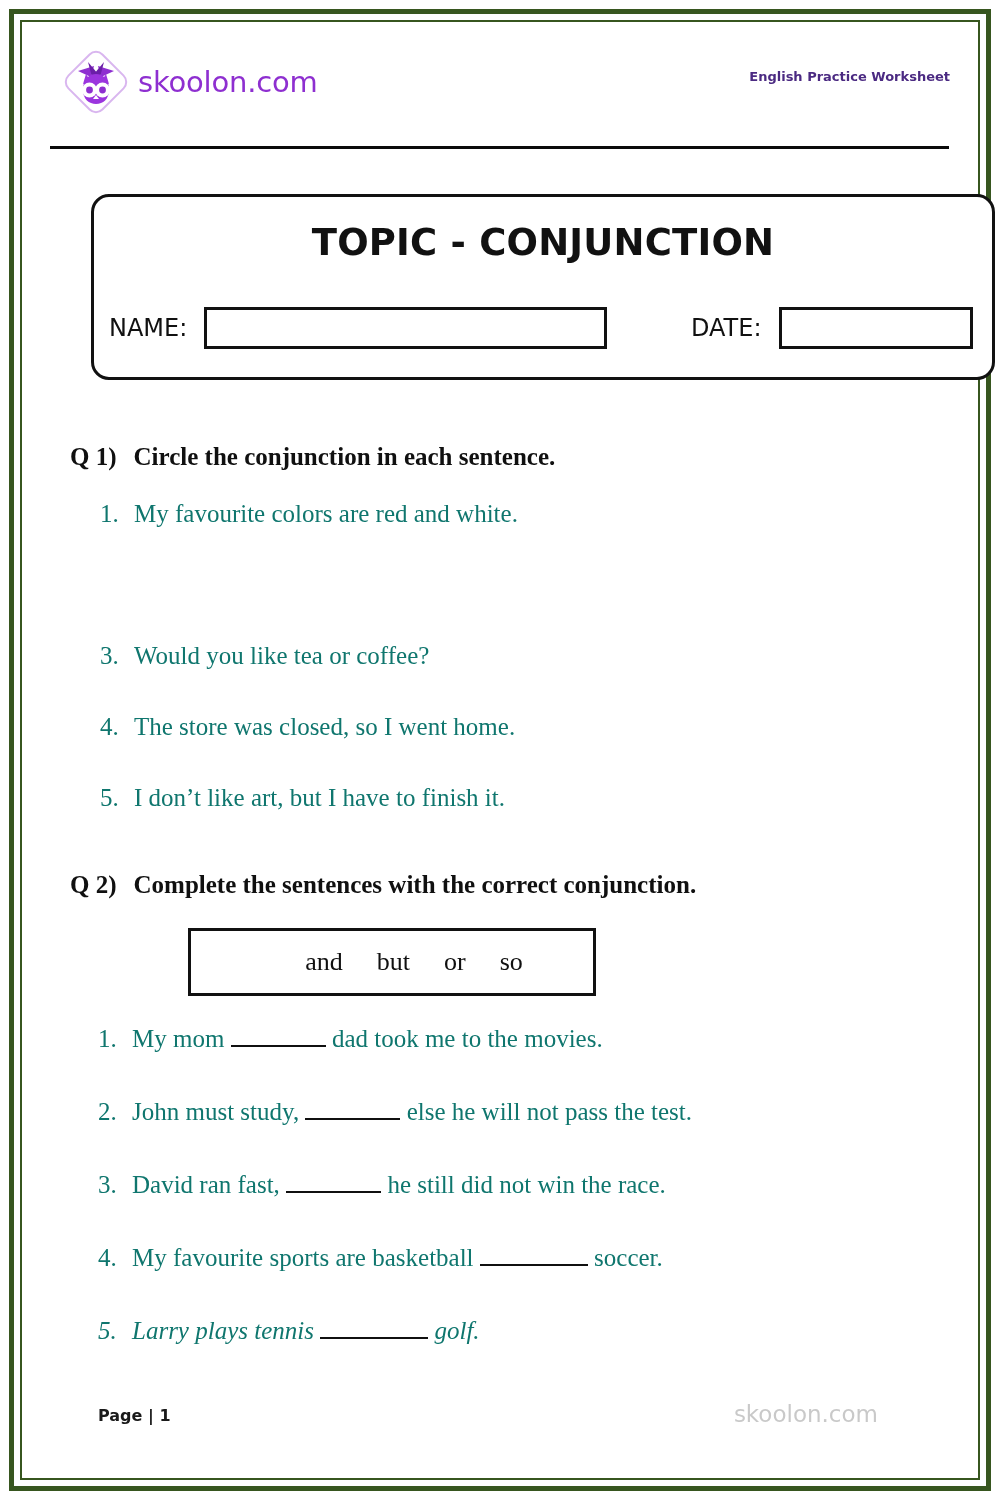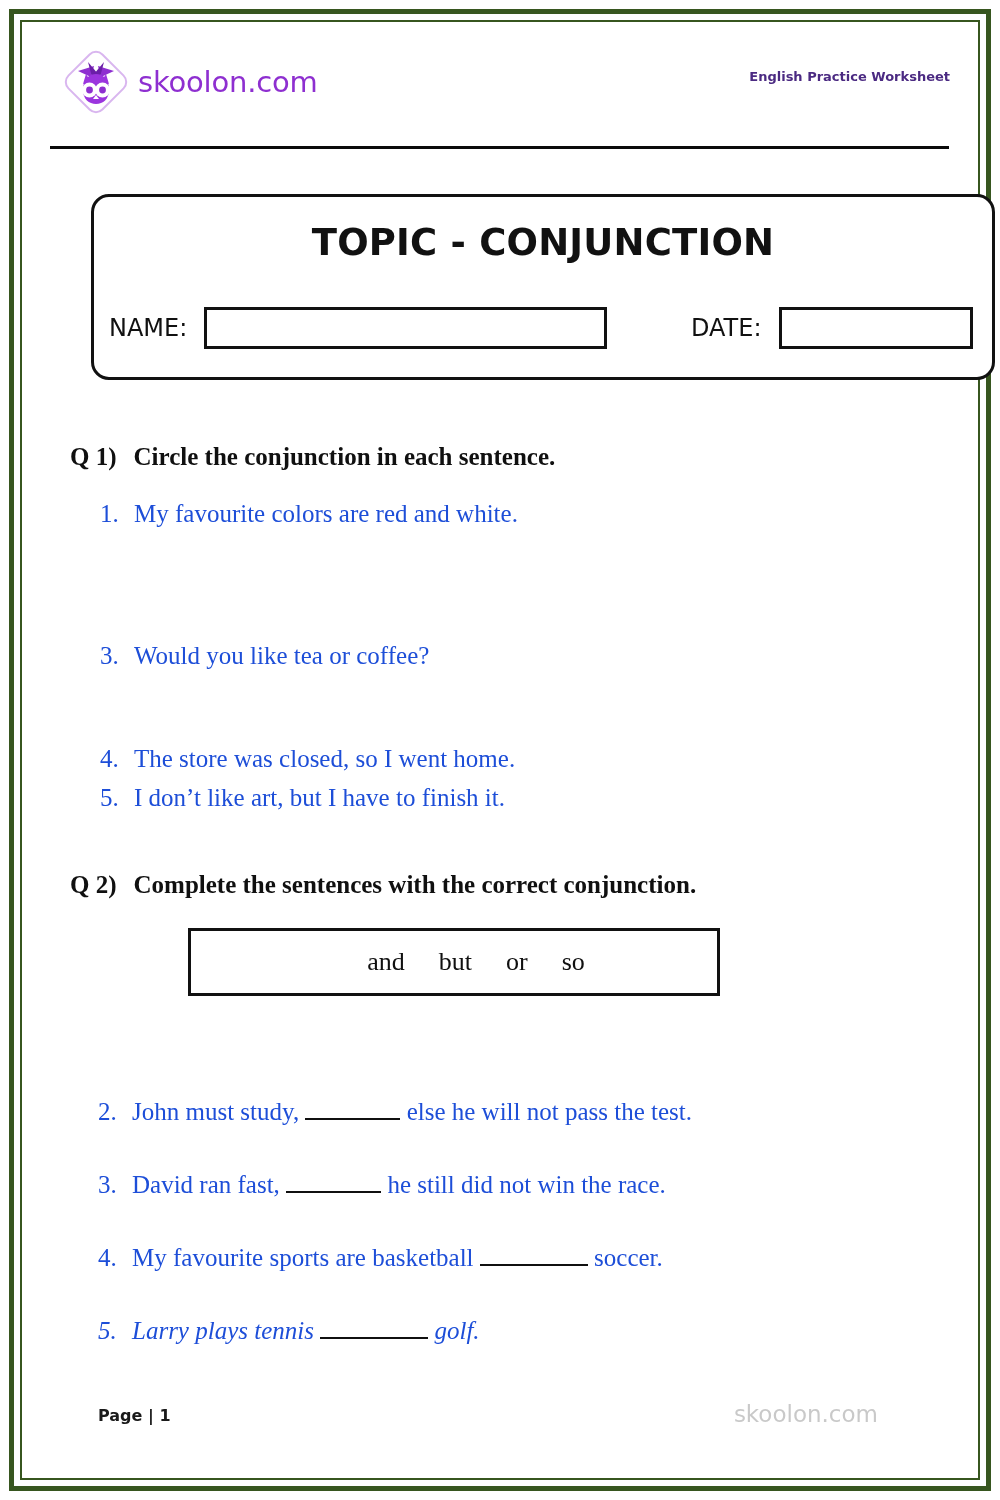--- a/index.html
+++ b/index.html
@@ -152,42 +152,42 @@
     font-size: 25px;
     color: #101010;
     white-space: nowrap;
   }
   .q-head .qnum { margin-right: 17px; }
 
   .item {
     position: absolute;
     font-family: "Liberation Serif", serif;
     font-size: 25px;
-    color: #1d4ed8;
+    color: #0f766e;
     white-space: nowrap;
   }
   .item .num {
     display: inline-block;
     width: 34px;
   }
   .blank {
     display: inline-block;
     border-bottom: 2px solid #101010;
     vertical-align: baseline;
     height: 18px;
   }
   .b-sm { width: 95px; }
   .b-md { width: 108px; }
 
   
   .word-bank {
     position: absolute;
     left: 188px;
     top: 928px;
-    width: 532px;
+    width: 408px;
     height: 68px;
     border: 3px solid #111111;
     box-sizing: border-box;
     display: flex;
     align-items: center;
     justify-content: center;
     gap: 34px;
     background: #fff;
     padding-left: 44px;
   }
@@ -266,38 +266,41 @@
     <div class="q-head" style="left:70px; top:443px;">
       <span class="qnum">Q 1)</span><span>Circle the conjunction in each sentence.</span>
     </div>
 
     <div class="item" style="left:100px; top:500px;">
       <span class="num">1.</span><span>My favourite colors are red and white.</span>
     </div>
     <div class="item" style="left:100px; top:642px;">
       <span class="num">3.</span><span>Would you like tea or coffee?</span>
     </div>
-    <div class="item" style="left:100px; top:745px;">
+    <div class="item" style="left:100px; top:713px;">
       <span class="num">4.</span><span>The store was closed, so I went home.</span>
     </div>
     <div class="item" style="left:100px; top:784px;">
       <span class="num">5.</span><span>I don’t like art, but I have to finish it.</span>
     </div>
 
     <div class="q-head" style="left:70px; top:871px;">
       <span class="qnum">Q 2)</span><span>Complete the sentences with the correct conjunction.</span>
     </div>
 
     <div class="word-bank">
       <span>and</span>
       <span>but</span>
       <span>or</span>
       <span>so</span>
     </div>
 
+    <div class="item" style="left:98px; top:1025px;">
+      <span class="num">1.</span><span>My mom </span><span class="blank b-sm"></span><span> dad took me to the movies.</span>
+    </div>
     <div class="item" style="left:98px; top:1098px;">
       <span class="num">2.</span><span>John must study, </span><span class="blank b-sm"></span><span> else he will not pass the test.</span>
     </div>
     <div class="item" style="left:98px; top:1171px;">
       <span class="num">3.</span><span>David ran fast, </span><span class="blank b-sm"></span><span> he still did not win the race.</span>
     </div>
     <div class="item" style="left:98px; top:1244px;">
       <span class="num">4.</span><span>My favourite sports are basketball </span><span class="blank b-md"></span><span> soccer.</span>
     </div>
     <div class="item" style="left:98px; top:1317px;font-style:italic;">

